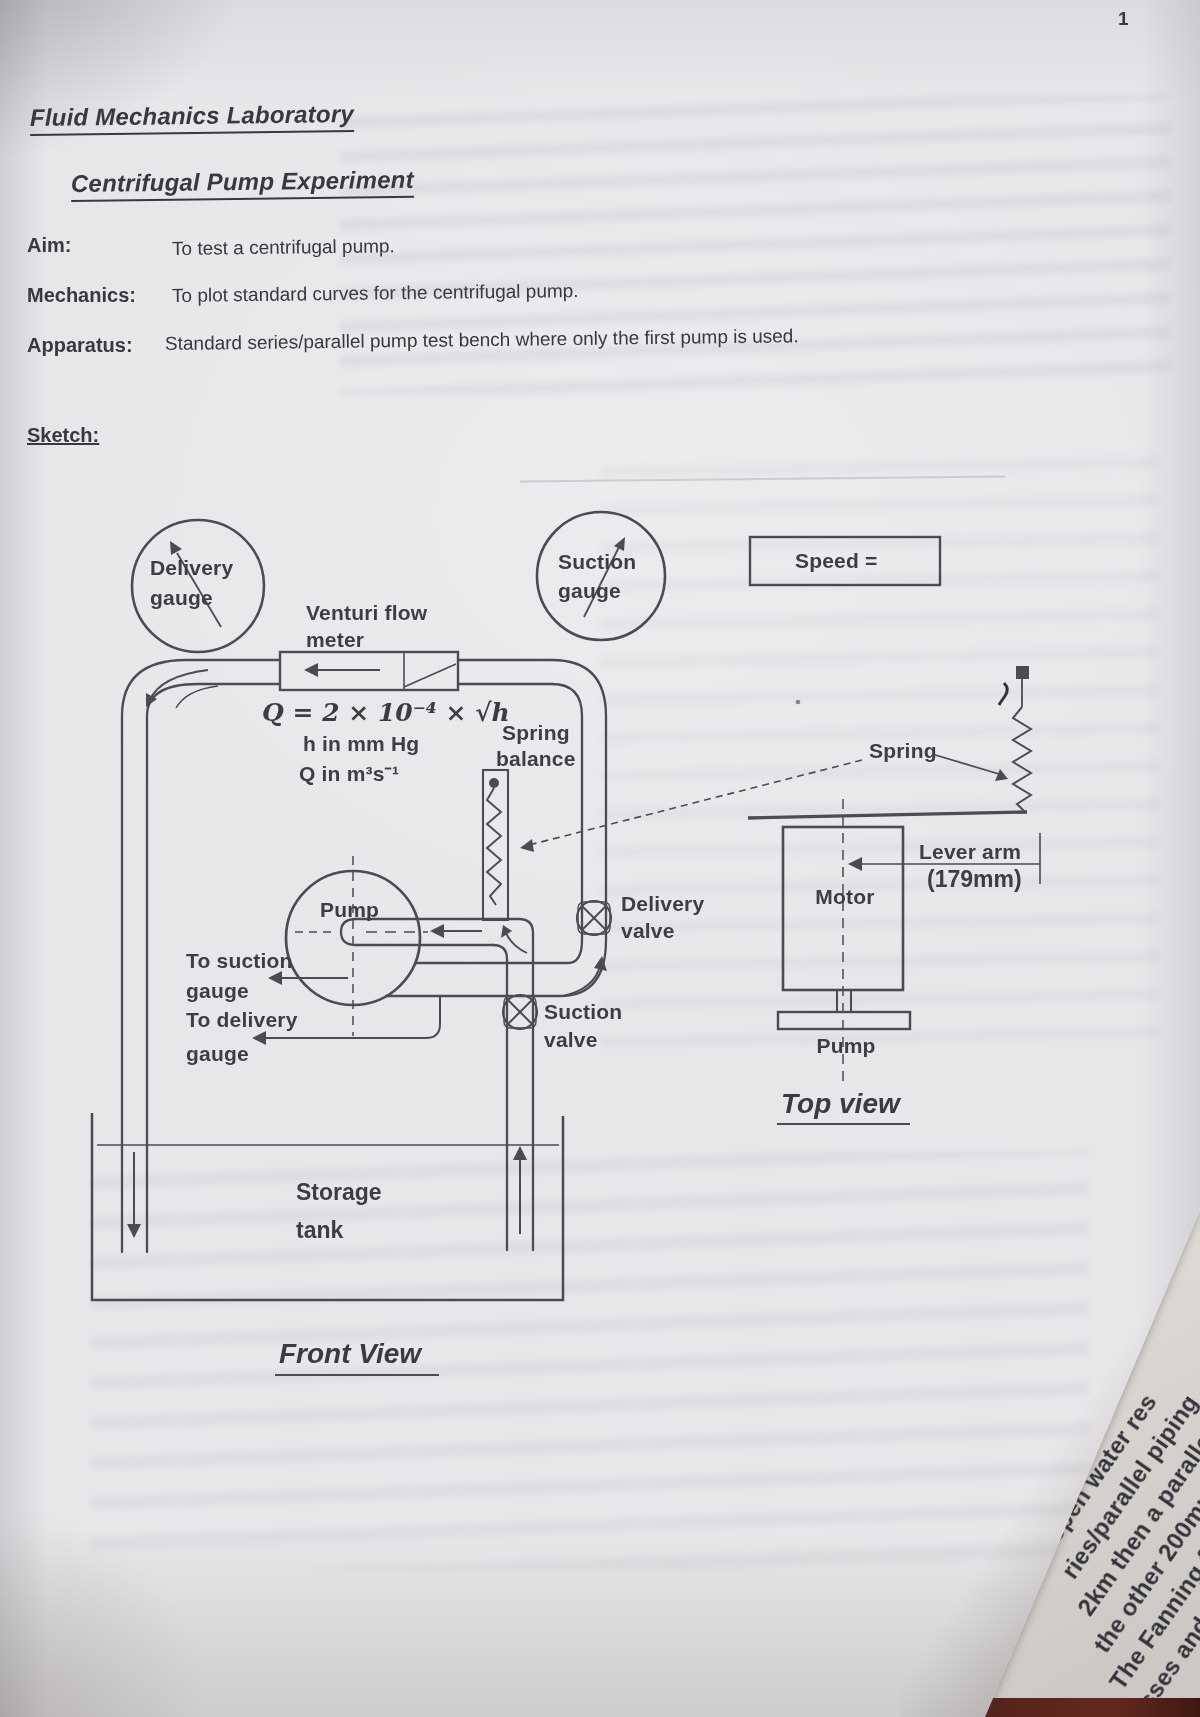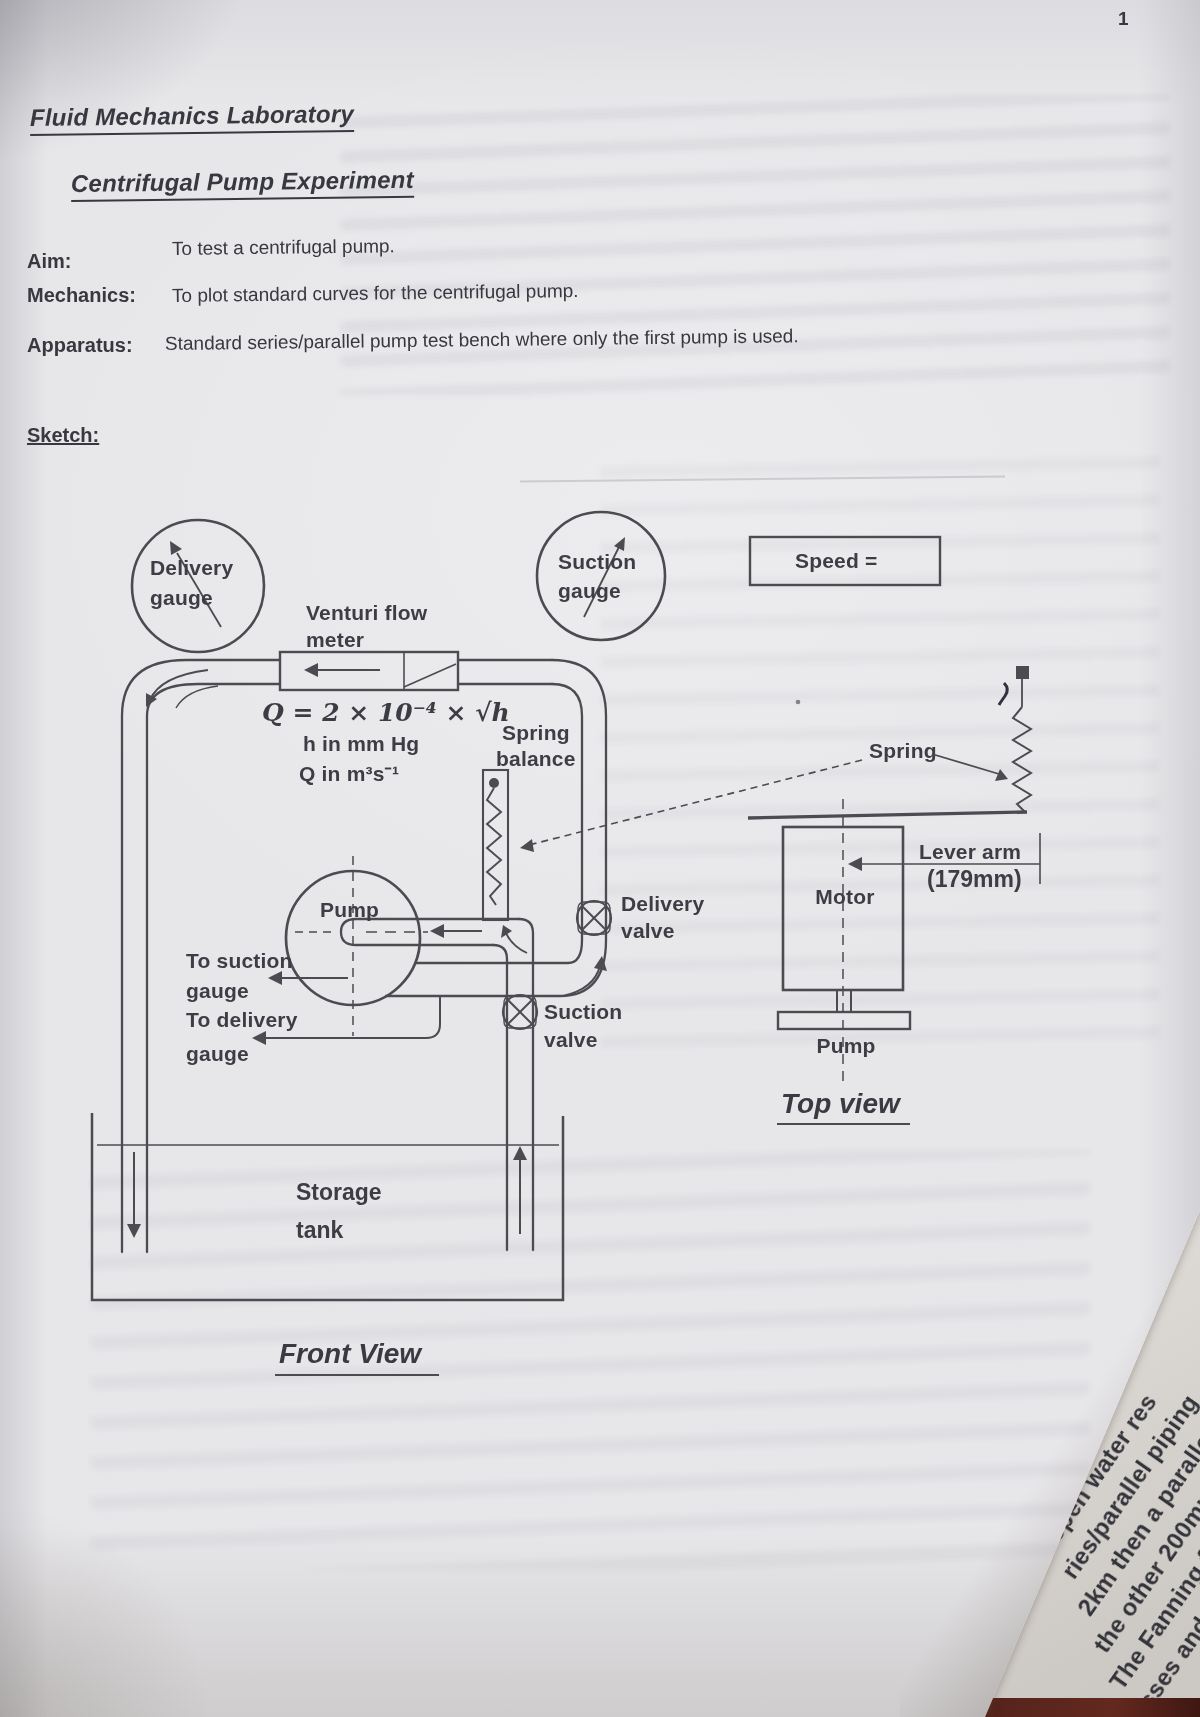--- a/index.html
+++ b/index.html
@@ -63,21 +63,21 @@
 
   <div class="abs pageno">1</div>
 
   <div class="abs" style="left:30px;top:104px;">
     <span class="title tilt">Fluid Mechanics Laboratory</span>
   </div>
   <div class="abs" style="left:27px;top:170px;margin-left:44px;">
     <span class="title tilt">Centrifugal Pump Experiment</span>
   </div>
 
-  <div class="abs rowlabel" style="left:27px;top:250px;">Aim:</div>
+  <div class="abs rowlabel" style="left:27px;top:234px;">Aim:</div>
   <div class="abs rowtext tilt" style="left:172px;top:238px;">To test a centrifugal pump.</div>
 
   <div class="abs rowlabel" style="left:27px;top:284px;">Mechanics:</div>
   <div class="abs rowtext tilt" style="left:172px;top:285px;">To plot standard curves for the centrifugal pump.</div>
 
   <div class="abs rowlabel" style="left:27px;top:334px;">Apparatus:</div>
   <div class="abs rowtext tilt" style="left:165px;top:333px;">Standard series/parallel pump test bench where only the first pump is used.</div>
 
   <div class="abs rowlabel" style="left:27px;top:424px;text-decoration:underline;">Sketch:</div>
 

